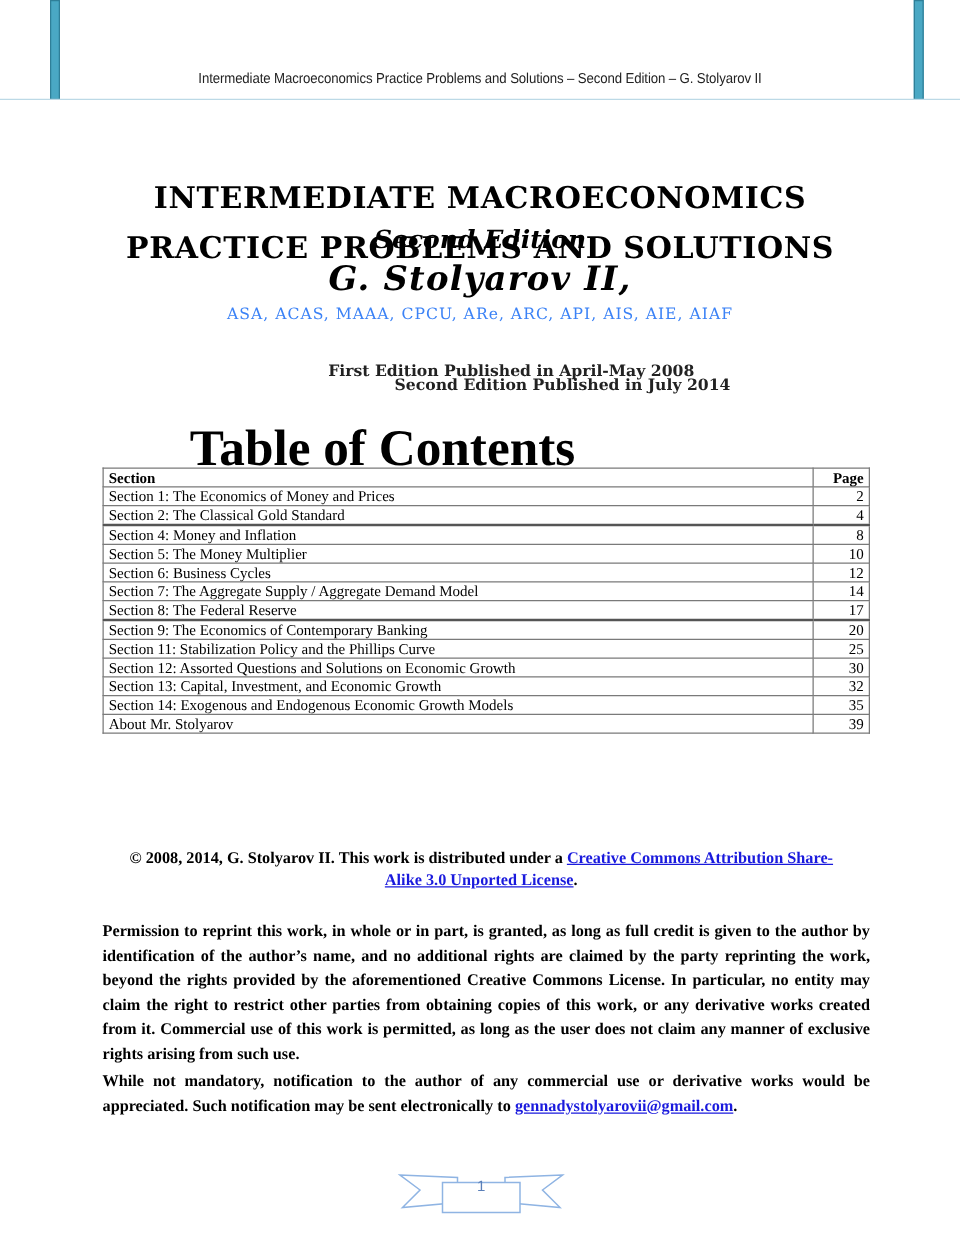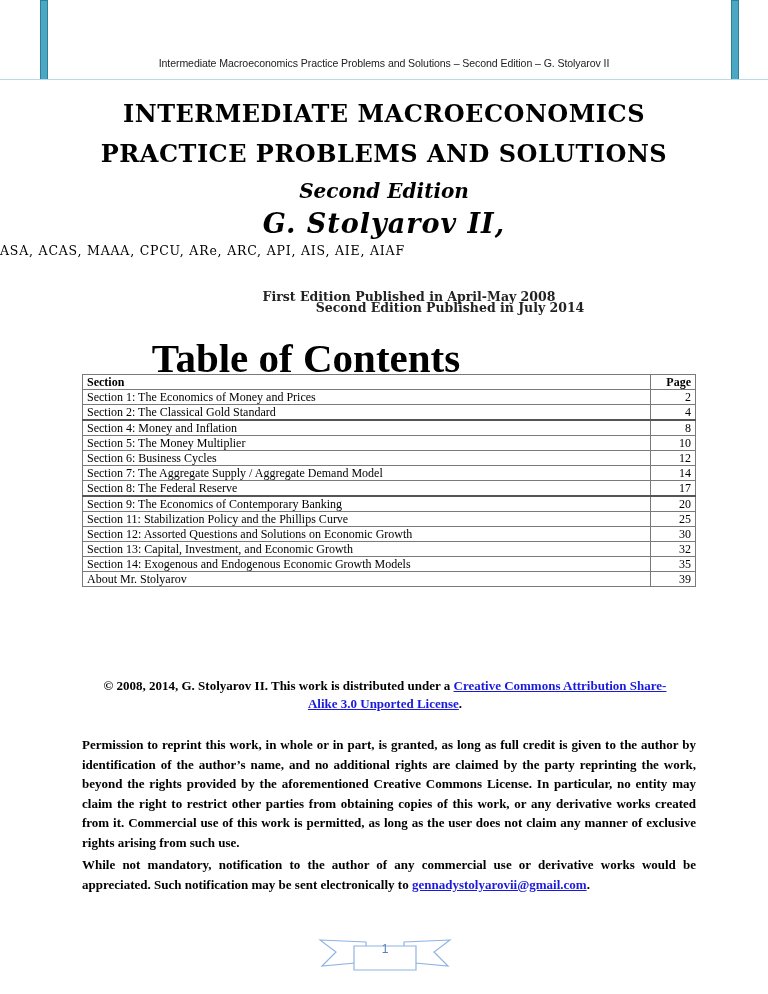--- a/index.html
+++ b/index.html
@@ -4,26 +4,26 @@
 <style>
   html, body { margin: 0; padding: 0; background: #ffffff; }
   body { width: 768px; height: 994px; position: relative; overflow: hidden; font-family: "Liberation Serif", serif; color: #000; }
 
   .hdr-bar { position: absolute; top: 0; width: 8px; height: 80px; background: #4aa8c4; border: 1px solid #2f7f98; box-sizing: border-box; }
   .hdr-bar.left { left: 40px; }
   .hdr-bar.right { left: 731px; }
   .hdr-line { position: absolute; left: 0; top: 79px; width: 768px; height: 1px; background: #bcd9e6; }
   .running-header { position: absolute; top: 57px; left: 0; width: 768px; text-align: center; font-family: "Liberation Sans Narrow", "Liberation Sans", sans-serif; font-size: 11.5px; color: #222; letter-spacing: -0.1px; transform: scaleX(0.92); }
 
-  .title { position: absolute; left: 0; width: 768px; text-align: center; font-family: "DejaVu Serif", serif; font-weight: bold; font-size: 24px; letter-spacing: 0.5px; text-transform: uppercase; }
+  .title { position: absolute; left: 0; width: 768px; text-align: center; font-family: "DejaVu Serif", serif; font-weight: bold; font-size: 24px; letter-spacing: 0.5px; text-transform: uppercase; margin-top: 44px; }
   .title.l1 { top: 99px; }
   .title.l2 { top: 139px; }
   .edition { position: absolute; top: 179px; left: 0; width: 768px; text-align: center; font-family: "DejaVu Serif", serif; font-style: italic; font-weight: bold; font-size: 20px; }
   .author { position: absolute; top: 208px; left: 0; width: 768px; text-align: center; font-family: "DejaVu Serif", serif; font-style: italic; font-weight: bold; font-size: 27px; letter-spacing: 1px; }
-  .creds { position: absolute; top: 243px; left: 0; width: 768px; font-family: "DejaVu Serif", serif; font-size: 12.5px; color: #000000; letter-spacing: 0.8px; }
+  .creds { position: absolute; top: 243px; left: 0; width: 768px; text-align: center; font-family: "DejaVu Serif", serif; font-size: 12.5px; color: #3b82f6; letter-spacing: 0.8px; }
   .pub { position: absolute; left: 0; width: 768px; text-align: center; font-family: "DejaVu Serif", serif; font-weight: bold; font-size: 12.5px; color: #222; margin-left: 25px; }
   .pub.l1 { top: 289px; }
   .pub.l2 { top: 300px; padding-left: 41px; }
 
   .toc-title { position: absolute; top: 334px; left: 0; width: 612px; text-align: center; font-family: "Liberation Serif", serif; font-weight: bold; font-size: 41px; }
 
   table.toc { position: absolute; top: 374px; left: 82px; width: 614px; border-collapse: collapse; font-family: "Liberation Serif", serif; font-size: 12px; line-height: 14px; }
   table.toc td, table.toc th { border: 1px solid #7a7a7a; padding: 0 4px; height: 14px; }
   table.toc th { font-weight: bold; text-align: left; }
   table.toc th.pg, table.toc td.pg { text-align: right; width: 36px; }

